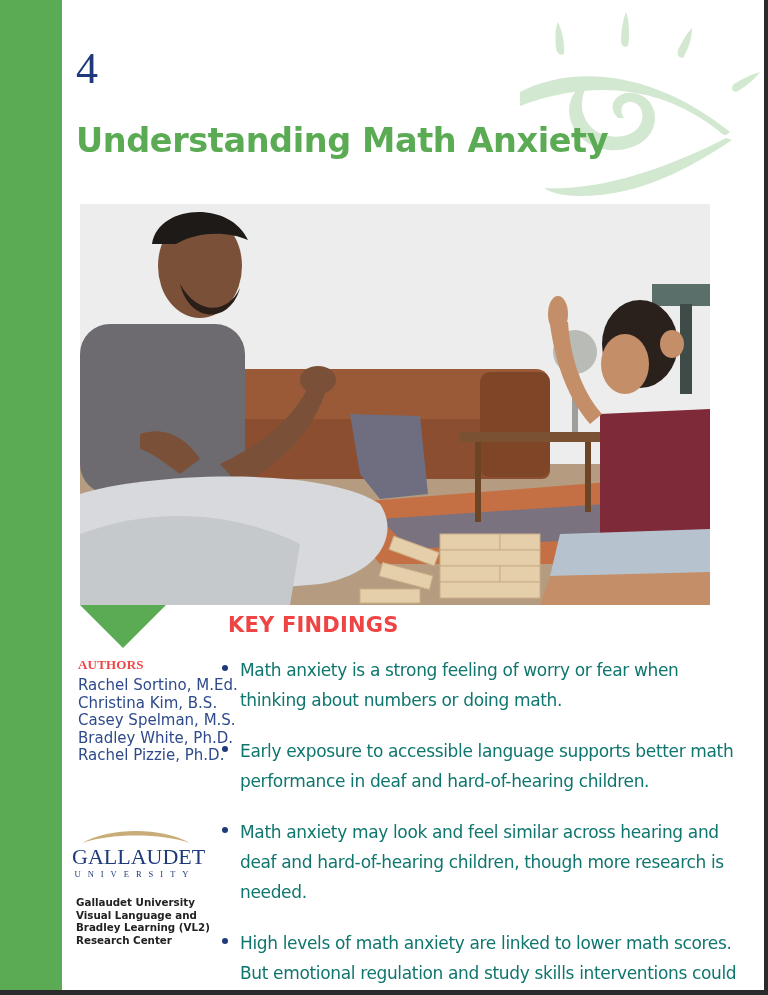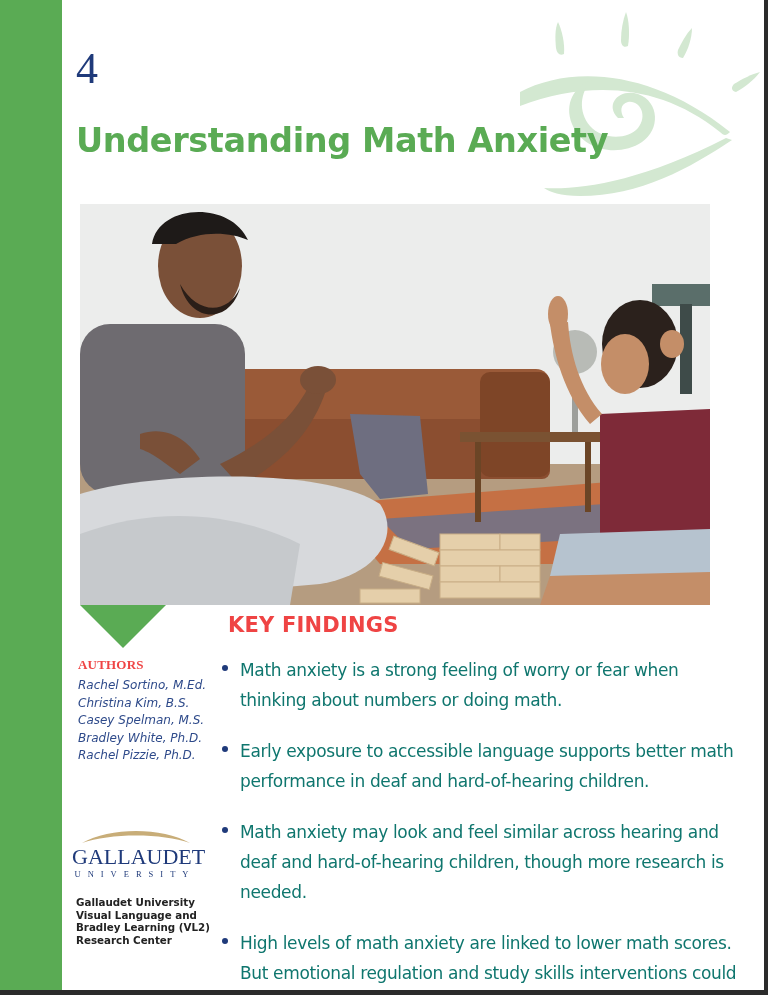--- a/index.html
+++ b/index.html
@@ -53,23 +53,22 @@
 
     .authors-heading {
       position: absolute; left: 78px; top: 657px;
       font-family: Liberation Serif, serif; font-weight: bold;
       font-size: 13px; color: #ef4444; letter-spacing: 0.2px;
     }
     .authors-list {
       position: absolute; left: 78px; top: 677px; margin: 0; padding: 0; list-style: none;
     }
     .authors-list li {
-      font-family: "DejaVu Sans", sans-serif; font-size: 12px; line-height: 17.5px; color: #2e4a8a;
-      white-space: nowrap;
-      font-style: italic;
+      font-family: "DejaVu Sans", sans-serif; font-size: 15px; line-height: 17.5px; color: #2e4a8a;
+      white-space: nowrap;
     }
 
     .gu-logo { position: absolute; left: 72px; top: 825px; width: 130px; height: 60px; }
     .gu-arc { position: absolute; left: 8px; top: 0; }
     .gu-name {
       position: absolute; left: 0; top: 20px; width: 126px; text-align: left;
       font-family: "Liberation Serif", "DejaVu Serif", serif; font-size: 22px; line-height: 24px;
       color: #1f3a7a; letter-spacing: 0px;
     }
     .gu-sub {

